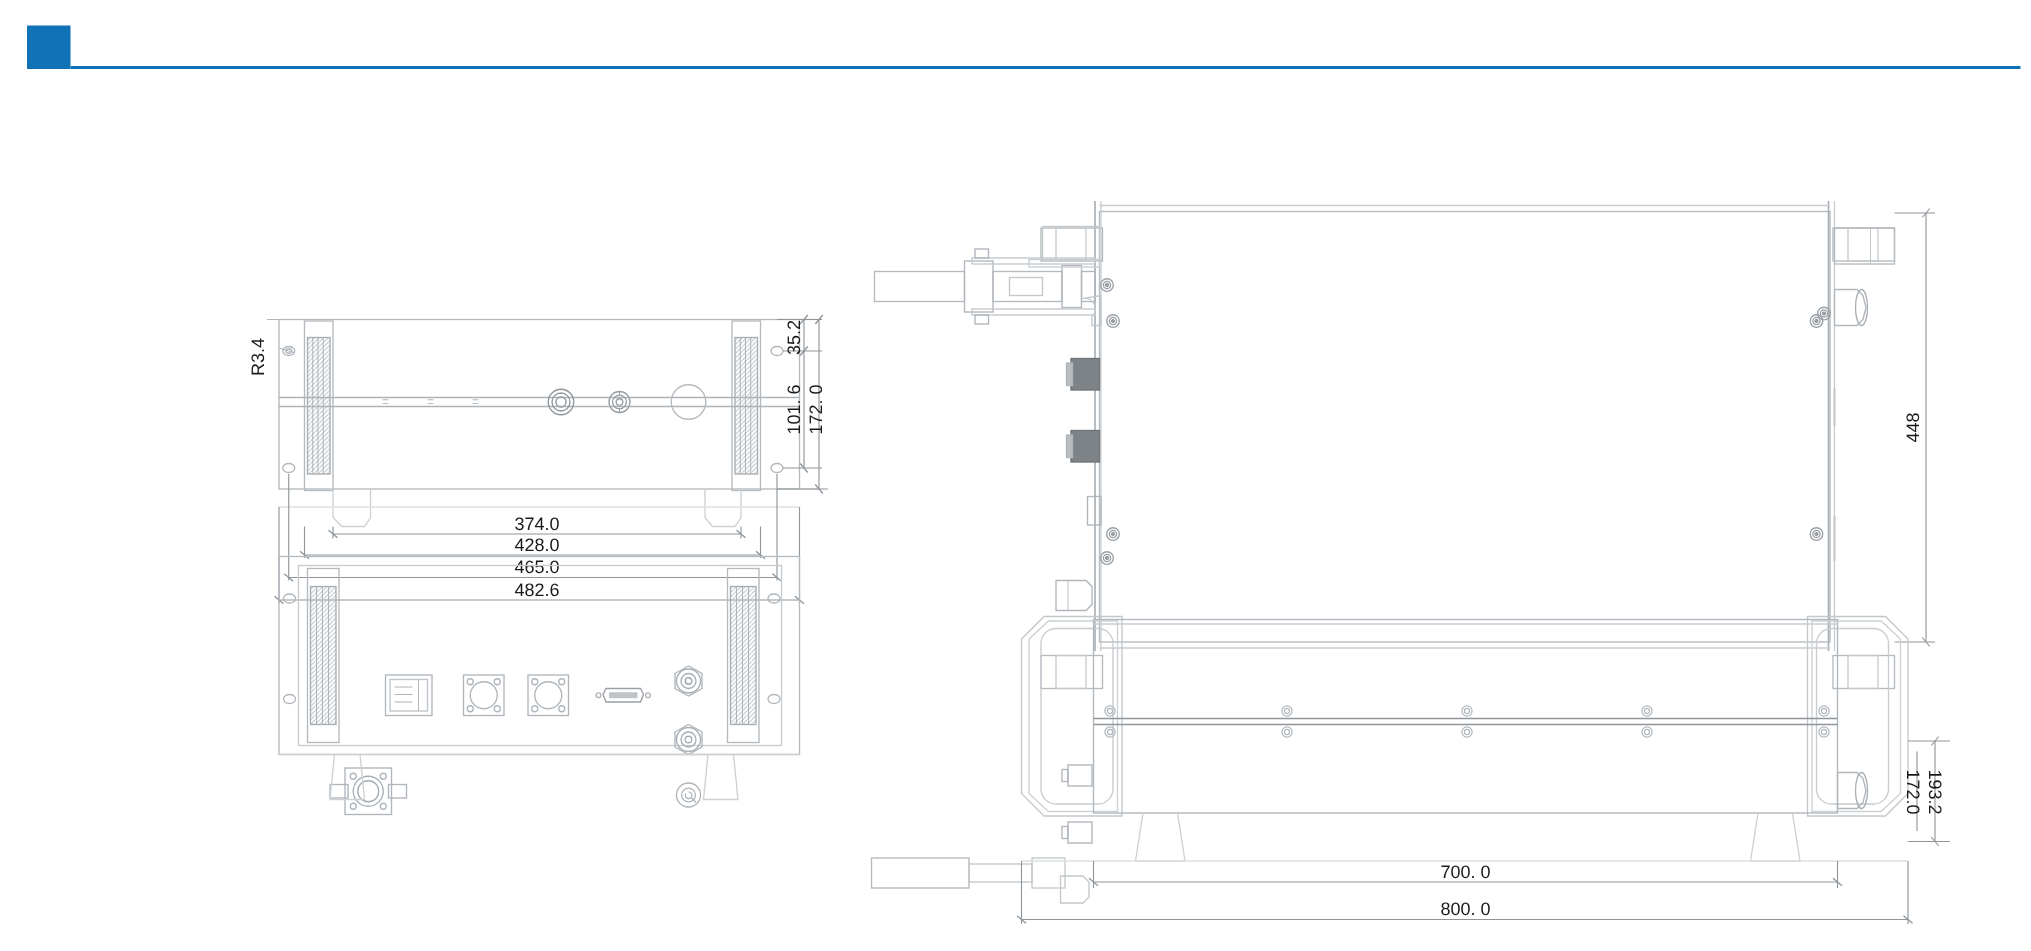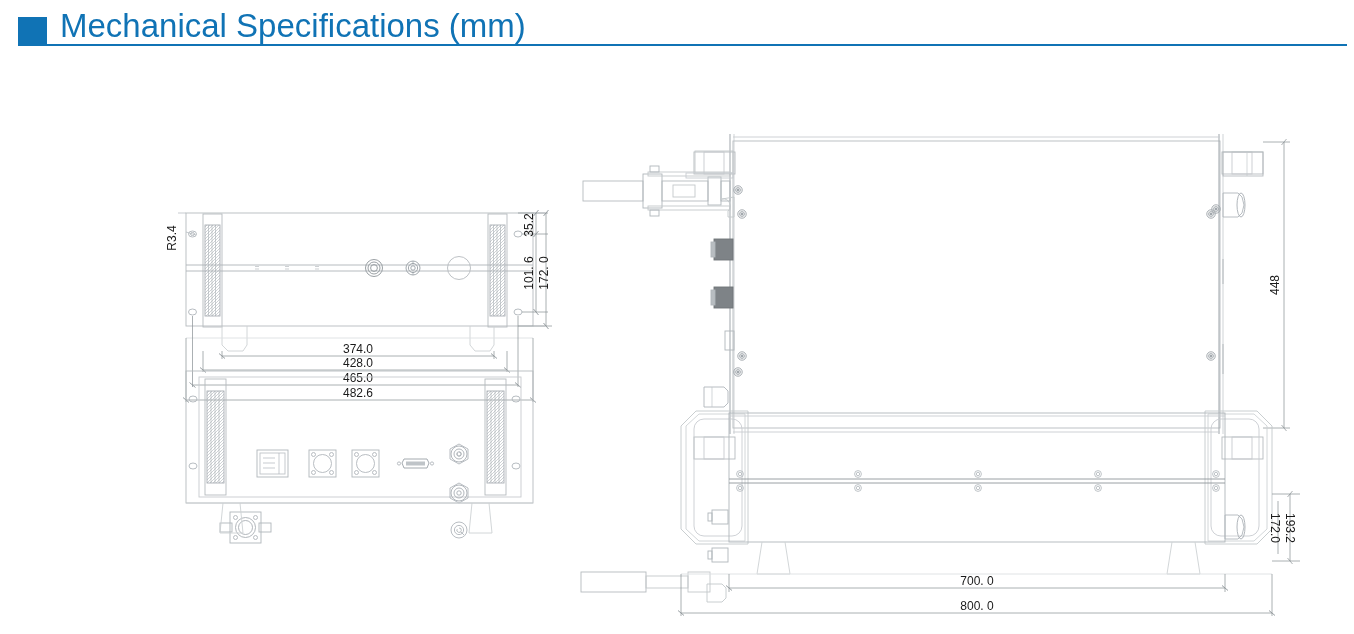--- a/index.html
+++ b/index.html
@@ -30,21 +30,20 @@
   .dimtext{
     font-family:"Liberation Sans","DejaVu Sans",sans-serif;
     font-size:12px;fill:#1a1a1a;
   }
 </style>
 </head>
 <body>
 
 <div id="header">
   <div id="header-square"></div>
-  <div id="header-title">Mechanical Specifications (mm)</div>
   <div id="header-rule"></div>
 </div>
 
 <div id="drawing">
 <svg width="1354" height="580" viewBox="0 0 1354 580">
   <defs>
     <g id="screwhole">
       <circle r="4.2" fill="none" stroke="#9aa0a6" stroke-width="0.9"></circle>
       <circle r="2.4" fill="none" stroke="#9aa0a6" stroke-width="0.9"></circle>
       <circle r="1" fill="#9aa0a6"></circle>

